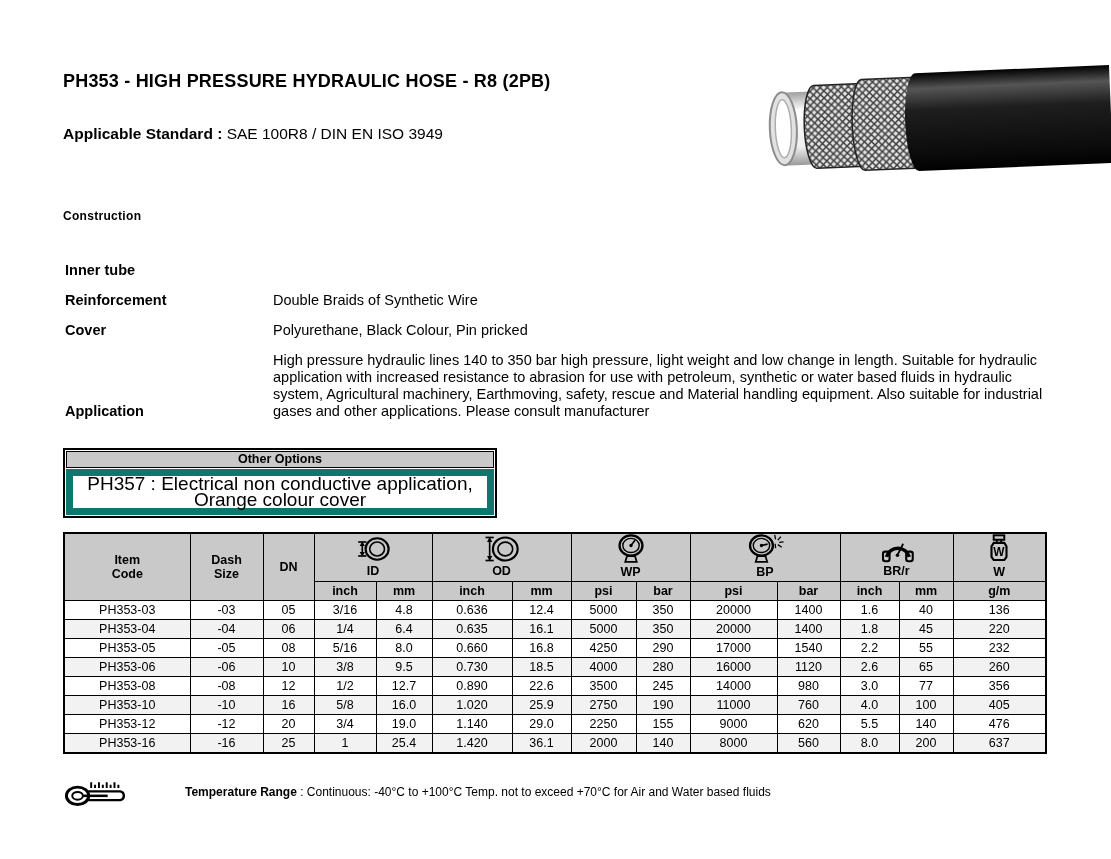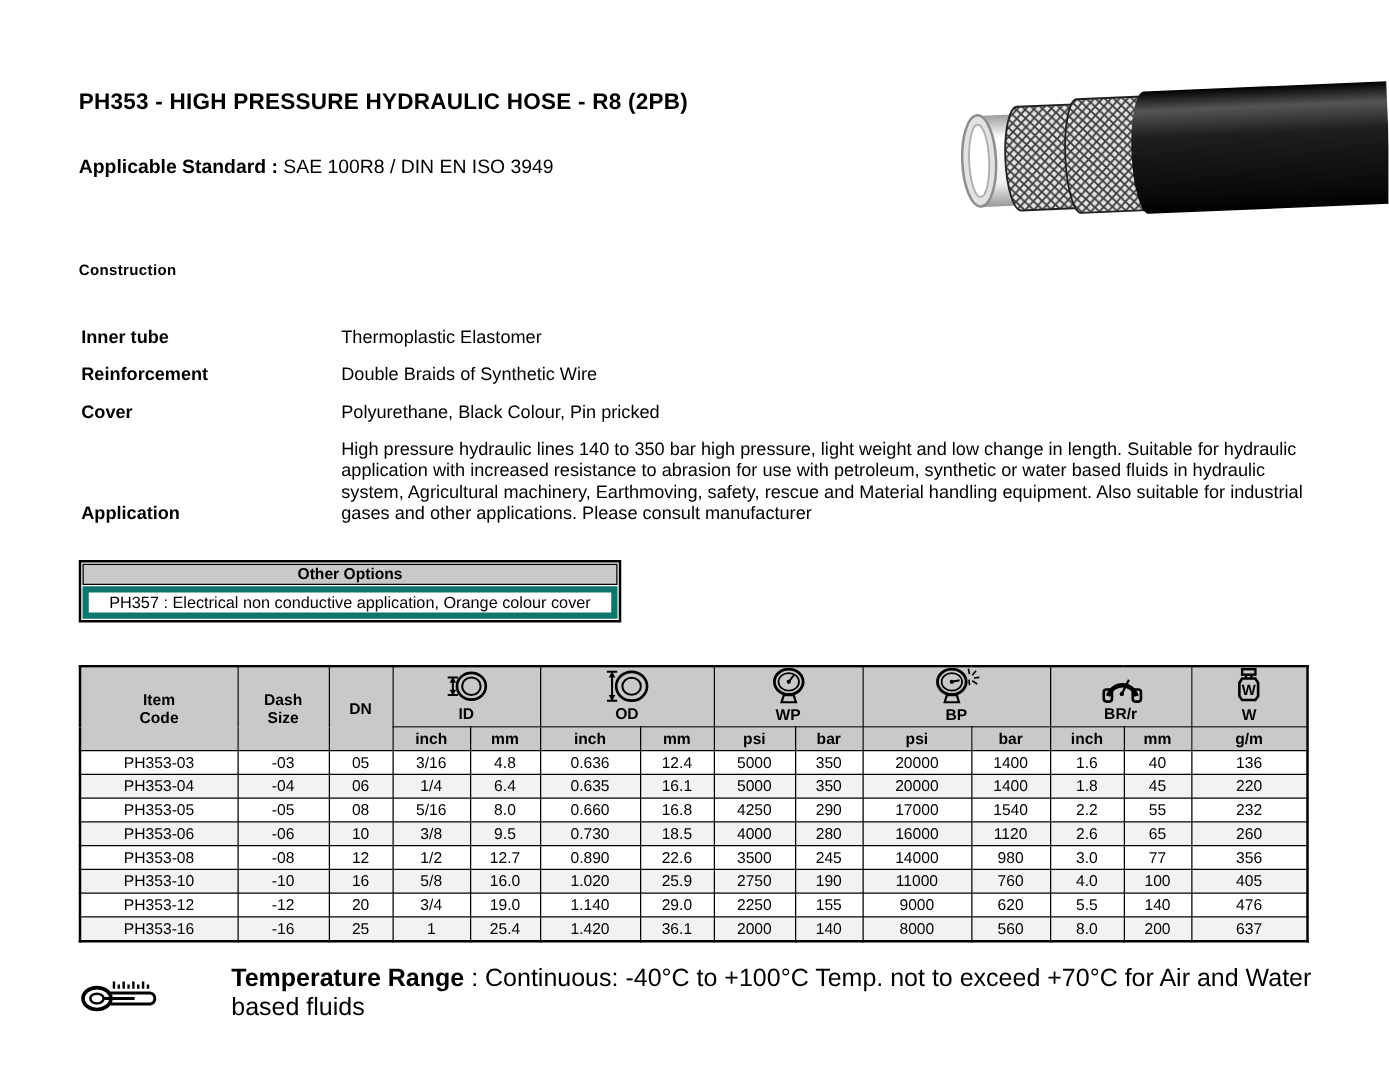--- a/index.html
+++ b/index.html
@@ -24,39 +24,39 @@
   .spec-value{flex:1;}
   .options-box{
     position:absolute;left:63px;top:448px;width:430px;border:2px solid #000;
     text-align:center;background:#fff;
   }
   .options-head{
     background:#c9c9c9;font-weight:bold;font-size:12.5px;line-height:15px;
     border:1px solid #000;margin:1px;padding:0;
   }
   .options-row{
-    font-size:13px;line-height:16px;border:5px solid #0f766e;margin:0 1px 1px 1px;background:#fff;
+    font-size:19px;line-height:16px;border:7px solid #0f766e;margin:0 1px 1px 1px;background:#fff;
   }
   .spec-table-wrap{position:absolute;left:63px;top:532px;}
   table.spec{border-collapse:collapse;table-layout:fixed;width:984px;border:2px solid #000;}
   table.spec th,table.spec td{
     border:1px solid #000;text-align:center;vertical-align:middle;
     font-size:12.5px;padding:0;overflow:hidden;
   }
   table.spec thead th{background:#c9c9c9;font-weight:bold;}
   tr.group-row{height:48px;}
   tr.unit-row{height:19px;}
   table.spec tbody tr{height:19px;background:#fff;}
   table.spec tbody tr:nth-child(even){background:#f2f2f2;}
   .pre{white-space:pre-line;}
   .hdr-cell{display:flex;flex-direction:column;align-items:center;justify-content:flex-end;gap:1px;padding-bottom:2px;}
   .hdr-cell svg{display:block;}
   .footer-line{position:absolute;left:63px;top:772px;display:flex;align-items:center;width:990px;}
   .thermo-wrap{width:70px;flex:0 0 70px;}
-  .footer-text{margin-left:52px;font-size:20px;}
+  .footer-text{margin-left:52px;font-size:12px;}
 </style>
 </head>
 <body>
 
 <div class="page">
 
   <h1 class="page-title">PH353 - HIGH PRESSURE HYDRAULIC HOSE - R8 (2PB)</h1>
 
   <p class="standard-line">
     <span class="b">Applicable Standard :</span>
@@ -93,21 +93,20 @@
         <path d="M162 7 A 12 49 0 0 0 162 105 L356 105 L356 7 Z" fill="url(#coverGrad)"></path>
       </g>
     </svg>
   </div>
 
   <h2 class="construction-heading">Construction</h2>
 
   <div class="spec-list">
     <div class="spec-row">
       <div class="spec-label">Inner tube</div>
-      <div class="spec-value">Thermoplastic Elastomer</div>
     </div>
     <div class="spec-row">
       <div class="spec-label">Reinforcement</div>
       <div class="spec-value">Double Braids of Synthetic Wire</div>
     </div>
     <div class="spec-row">
       <div class="spec-label">Cover</div>
       <div class="spec-value">Polyurethane, Black Colour, Pin pricked</div>
     </div>
     <div class="spec-row">

